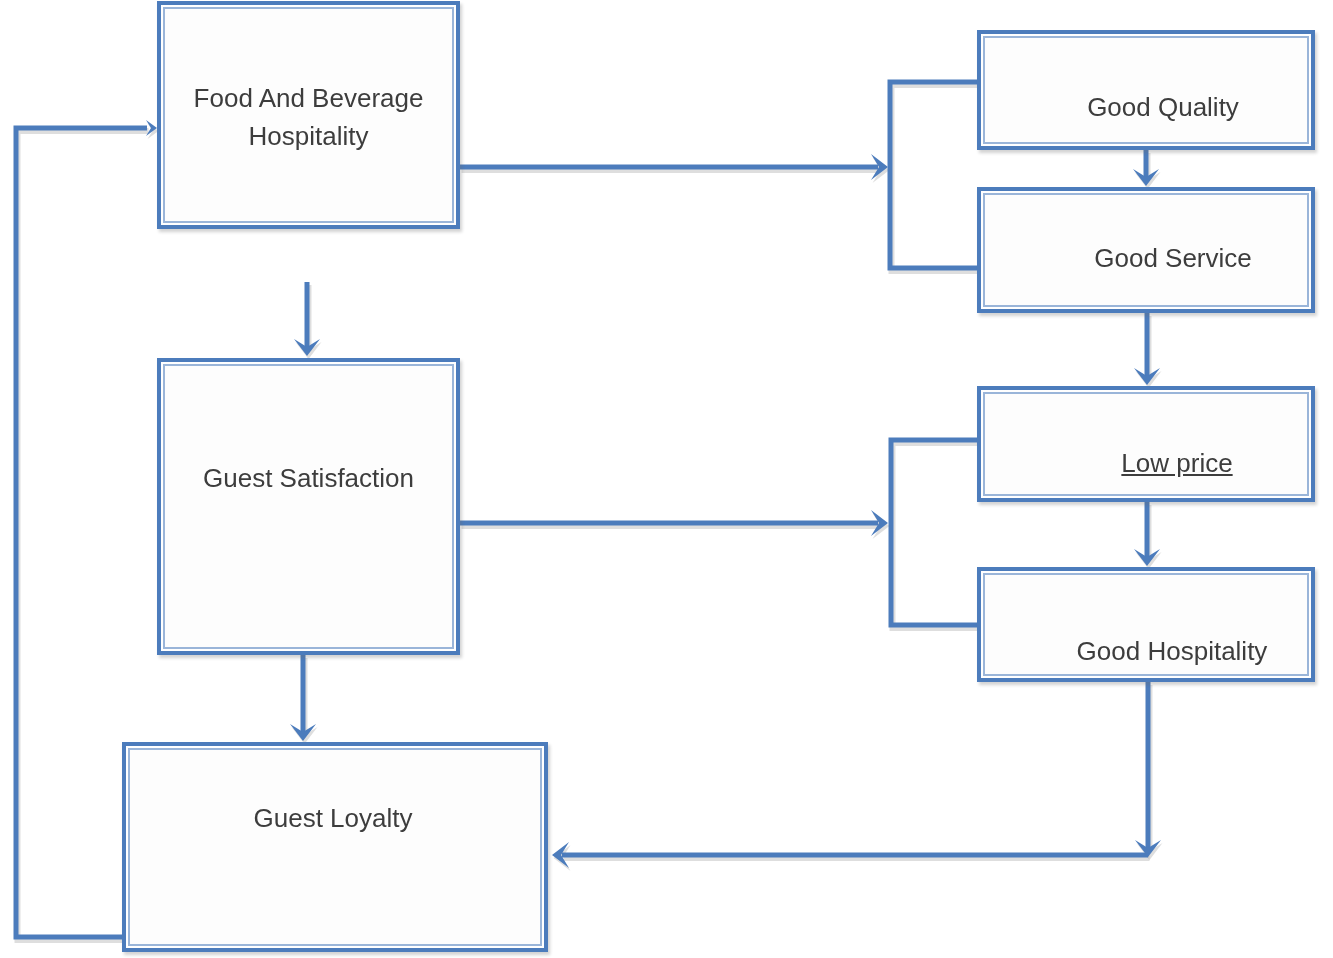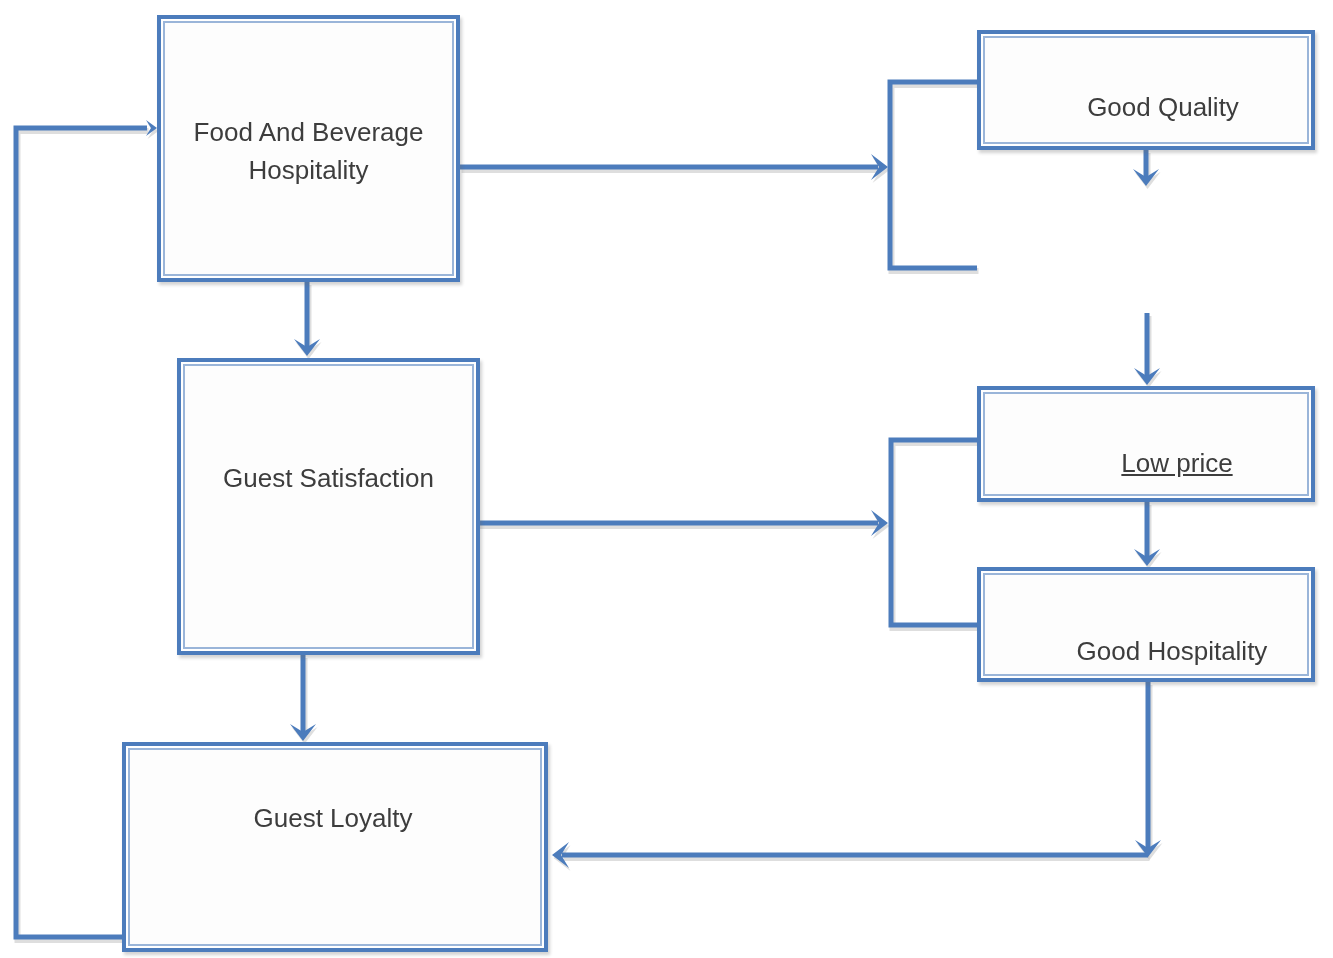--- a/index.html
+++ b/index.html
@@ -24,23 +24,23 @@
       inset 0 0 0 2px #ffffff,
       inset 0 0 0 4px #9ab5d9,
       2px 3px 3px rgba(110,110,110,0.30);
     display:flex;align-items:center;justify-content:center;
     text-align:center;
     color:#3d3d3d;
     font-size:26px;
     line-height:1.25;
   }
   .lbl{display:block;}
-  .n-fab{left:157px;top:15px;width:303px;height:267px;}
+  .n-fab{left:157px;top:1px;width:303px;height:228px;}
   .n-fab .lbl{transform:translate(0,3px);line-height:1.45;}
-  .n-gs{left:157px;top:358px;width:303px;height:297px;margin-left:20px;}
+  .n-gs{left:157px;top:358px;width:303px;height:297px;}
   .n-gs .lbl{transform:translate(0,-28px);}
   .n-gl{left:122px;top:742px;width:426px;height:210px;text-align:center;}
   .n-gl .lbl{transform:translate(-2px,-29px);}
   .n-gq{left:977px;top:30px;width:338px;height:120px;}
   .n-gq .lbl{transform:translate(17px,17px);}
   .n-gsv{left:977px;top:187px;width:338px;height:126px;}
   .n-gsv .lbl{transform:translate(27px,8px);}
   .n-lp{left:977px;top:386px;width:338px;height:116px;}
   .n-lp .lbl{transform:translate(31px,19px);text-decoration:underline;}
   .n-gh{left:977px;top:567px;width:338px;height:115px;}
@@ -100,20 +100,23 @@
   </div>
 
   <div class="box n-gl">
     <span class="lbl">Guest Loyalty</span>
   </div>
 
   <div class="box n-gq">
     <span class="lbl">Good Quality</span>
   </div>
 
+  <div class="box n-gsv">
+    <span class="lbl">Good Service</span>
+  </div>
 
   <div class="box n-lp">
     <span class="lbl">Low price</span>
   </div>
 
   <div class="box n-gh">
     <span class="lbl">Good Hospitality</span>
   </div>
 
 </div>

